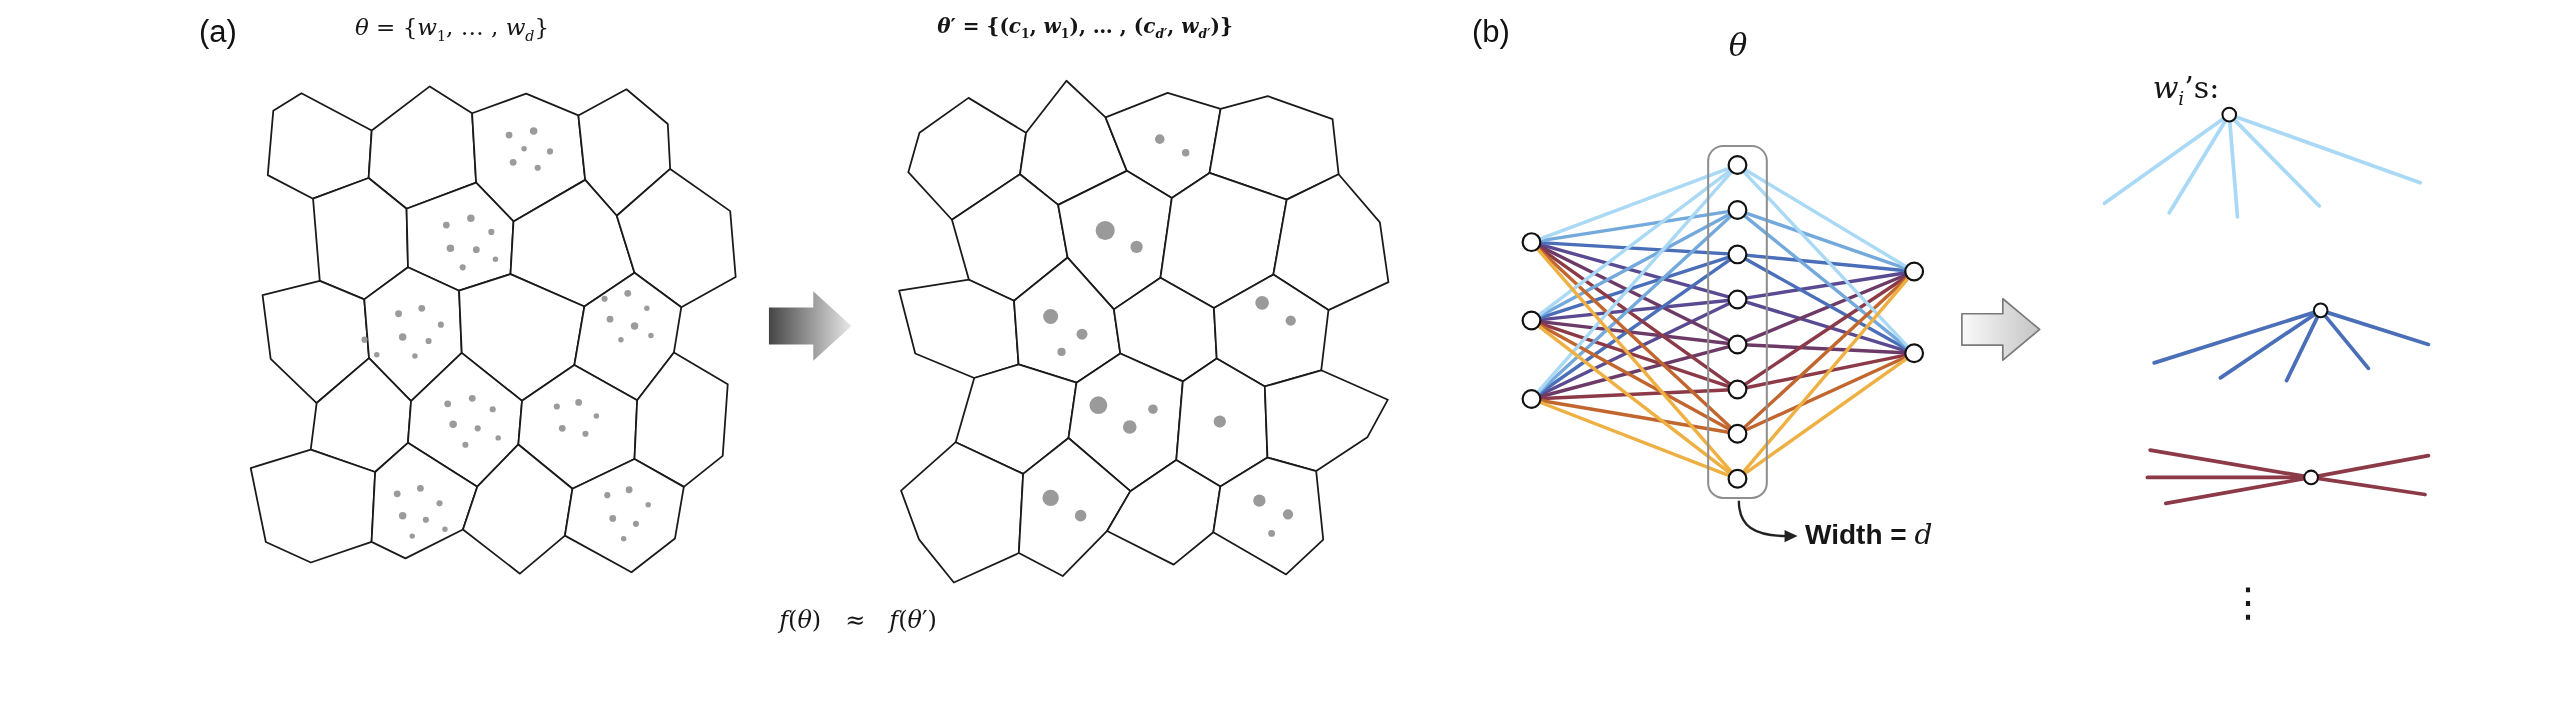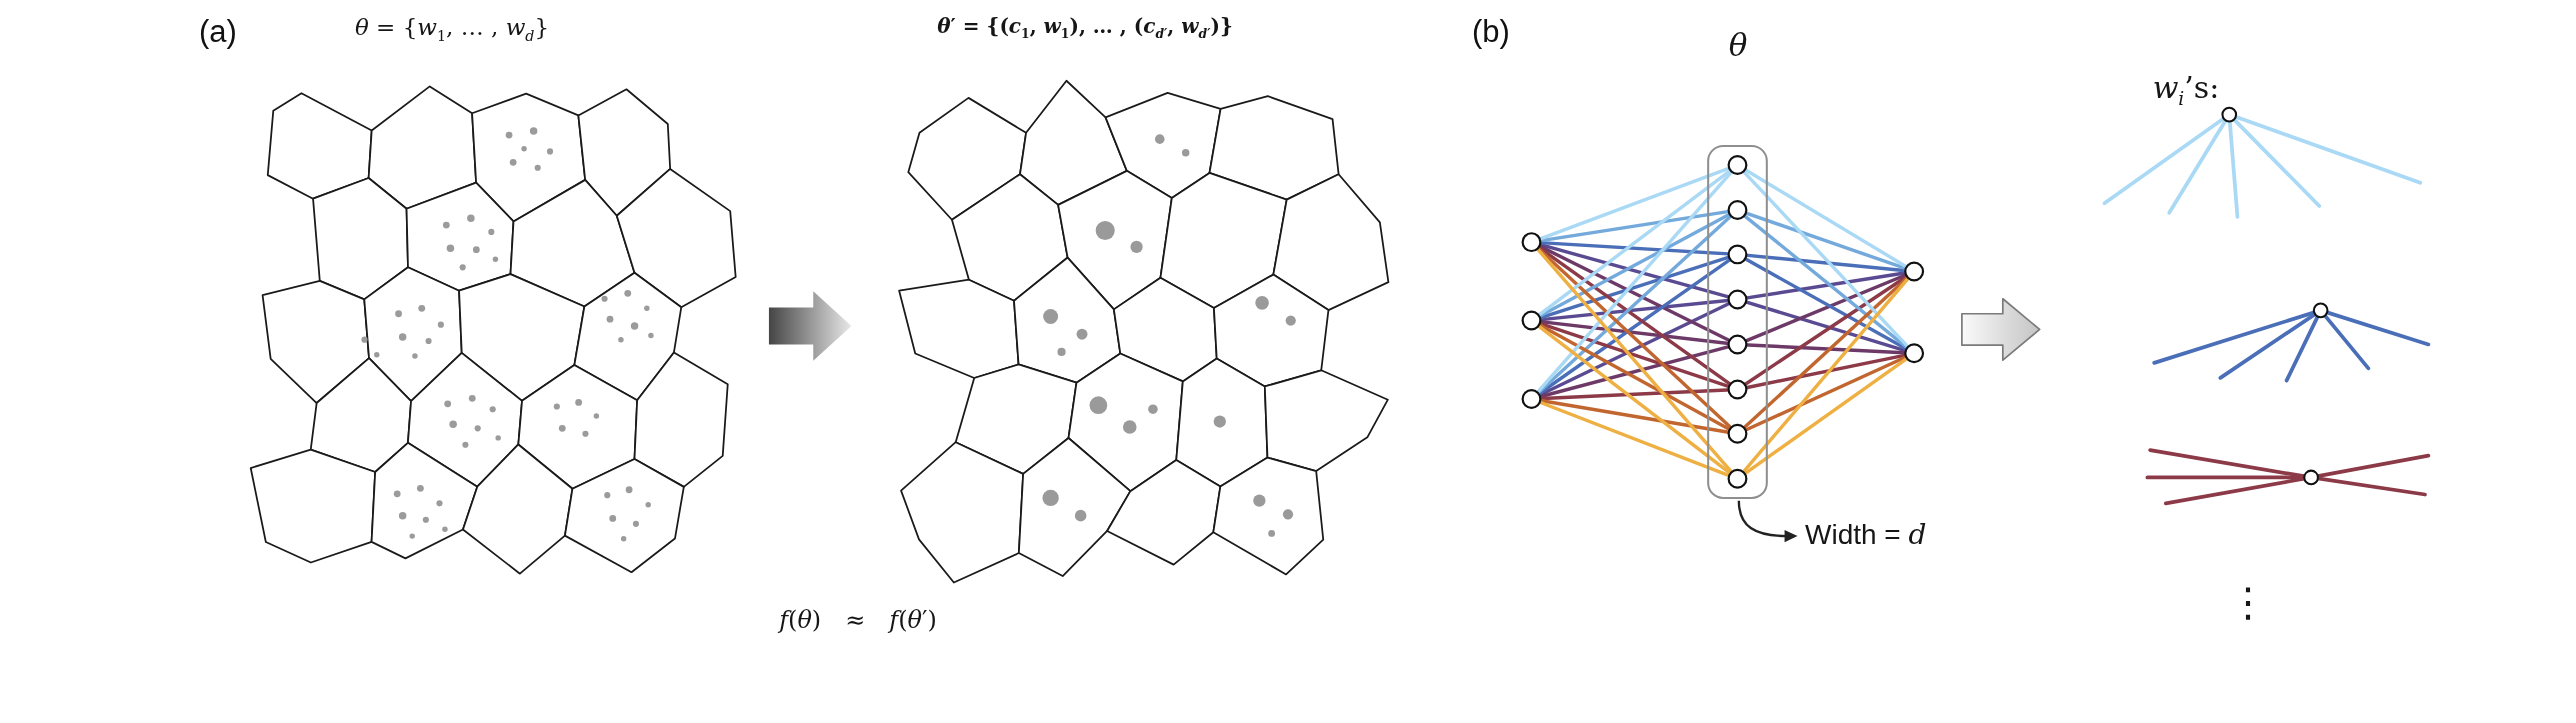--- a/index.html
+++ b/index.html
@@ -2,21 +2,21 @@
 <html style="font-size:11px"><head>
 <meta charset="utf-8">
 <style>
   html,body{margin:0;padding:0;background:#ffffff;}
   #canvas{position:relative;width:2576px;height:723px;background:#ffffff;overflow:hidden;}
   #fig{position:absolute;left:0;top:0;width:2576px;height:723px;}
   .sanslabel{position:absolute;font-family:"Liberation Sans",sans-serif;color:#111111;white-space:nowrap;}
   .mathlabel{position:absolute;font-family:"DejaVu Serif",serif;color:#161616;white-space:nowrap;}
   .cc{transform:translateX(-50%);}
   .it{font-style:italic;}
-  .up{font-family:"Liberation Sans",sans-serif;font-style:normal;}
+  .up{font-family:"Liberation Sans",sans-serif;font-style:normal;font-weight:bold;}
   .mathlabel sub{font-size:62%;line-height:0;}
 </style>
 </head>
 <body>
 
 <div id="canvas">
   <svg id="fig" viewBox="0 0 3776 1060">
       <defs>
         <linearGradient id="grad-a" x1="0" y1="0" x2="1" y2="0">
           <stop offset="0%" stop-color="#454545"></stop>

